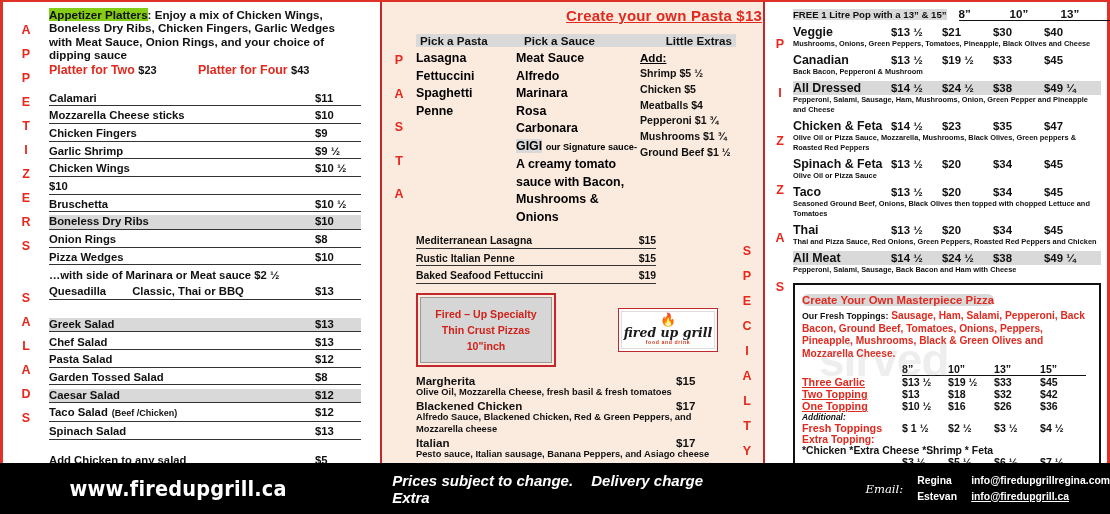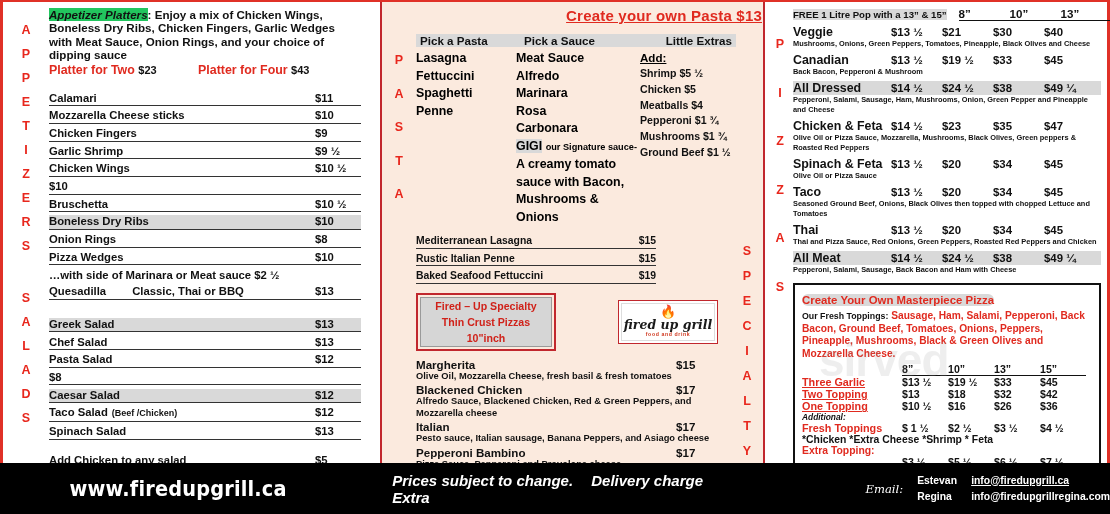--- a/index.html
+++ b/index.html
@@ -42,21 +42,21 @@
     line-height: 13px;
   }
   .prow .nm { flex: 1 1 auto; white-space: nowrap; }
   .prow .pr { flex: 0 0 auto; text-align: left; width: 46px; }
   .prow.hl { background: #d9d9d9; }
   .prow .sub { font-size: 9px; font-weight: bold; margin-left: 4px; }
 
   
   .lc-body { position: absolute; left: 46px; top: 6px; width: 312px; }
   .plat-title { font-size: 11.6px; font-weight: bold; color: #111; line-height: 13.4px; }
-  .plat-title b { background: #22c55e; font-style: italic; }
+  .plat-title b { background: #84cc16; }
   .plat-line { margin-top: 1px; font-size: 12.4px; font-weight: bold; color: #e02a1f; }
   .plat-line .amt { color: #111; font-size: 11px; }
   .plat-line .g2 { margin-left: 38px; }
   .gap-lg { height: 15px; }
   .gap-md { height: 11px; }
   .noline { border-bottom: none; }
 
   
   .mc { position: absolute; left: 34px; top: 0; width: 346px; }
   .pasta-h {
@@ -82,21 +82,21 @@
 
   .mpasta { margin-top: 8px; width: 240px; }
   .mpasta .prow { font-size: 10.4px; }
   .mpasta .prow .pr { width: 34px; text-align: right; }
 
   .boxrow { display: flex; align-items: center; margin-top: 9px; }
   .spec-box {
     width: 140px; border: 2px solid #c1272d; padding: 2px; background: #fbeade;
   }
   .spec-inner {
-    border: 1px solid #9a9a9a; background: #d6d6d6; padding: 0 2px;
+    border: 1px solid #9a9a9a; background: #d6d6d6; padding: 8px 2px;
     text-align: center; color: #d0221a; font-weight: bold; font-size: 10.6px;
     line-height: 16px;
   }
   .logo-box {
     width: 100px; margin-left: 62px; border: 1.5px solid #c1272d; padding: 2px; background:#fff;
   }
   .logo-inner {
     border: 1px solid #ddd; background: #fff; text-align: center; padding: 2px 0 3px;
   }
   .flame { font-size: 13px; line-height: 12px; color: #d0381f; }
@@ -257,20 +257,21 @@
             </div>
             <div class="prow">
               <span class="nm">Chef Salad</span>
               <span class="pr">$13</span>
             </div>
             <div class="prow">
               <span class="nm">Pasta Salad</span>
               <span class="pr">$12</span>
             </div>
             <div class="prow">
+              <span class="nm">Garden Tossed Salad</span>
               <span class="pr">$8</span>
             </div>
             <div class="prow hl">
               <span class="nm">Caesar Salad</span>
               <span class="pr">$12</span>
             </div>
             <div class="prow">
               <span class="nm">Taco Salad<span class="sub">(Beef /Chicken)</span></span>
               <span class="pr">$12</span>
             </div>
@@ -569,22 +570,22 @@
           <div class="mp-row">
             <span class="n">Fresh Toppings</span>
             <span id="fresh-prices" style="display:flex">
                 <span class="v">$ 1 ½</span>
                 <span class="v">$2 ½</span>
                 <span class="v">$3 ½</span>
                 <span class="v">$4 ½</span>
               </span>
           </div>
           <div class="mp-row" style="display:block">
+            <div class="mp-ex redlbl" style="color:#e02a1f">Extra Topping:</div>
             <div class="mp-ex">*Chicken   *Extra Cheese  *Shrimp  * Feta</div>
-            <div class="mp-ex redlbl" style="color:#e02a1f">Extra Topping:</div>
             <div style="display:flex; padding-left:100px;" id="extra-prices">
                 <span class="v">$3 ½</span>
                 <span class="v">$5 ½</span>
                 <span class="v">$6 ½</span>
                 <span class="v">$7 ½</span>
               </div>
           </div>
         </div>
       </div>
     </div>
@@ -593,23 +594,23 @@
   <div class="footer">
     <div class="f-site">www.firedupgrill.ca</div>
     <div class="f-note">
       <span>Prices subject to change.</span>
       <span>Delivery charge Extra</span>
     </div>
     <div class="f-mail">
       <div class="lab">Email:</div>
       <div class="rows" id="footer-contacts">
           <div>
+            <span class="city">Regina</span>
+            <span class="addr">info@firedupgrillregina.com</span>
+          </div>
+          <div>
             <span class="city">Estevan</span>
             <span class="addr u">info@firedupgrill.ca</span>
-          </div>
-          <div>
-            <span class="city">Regina</span>
-            <span class="addr">info@firedupgrillregina.com</span>
           </div>
         </div>
     </div>
   </div>
 </div>
 
 </body></html>

